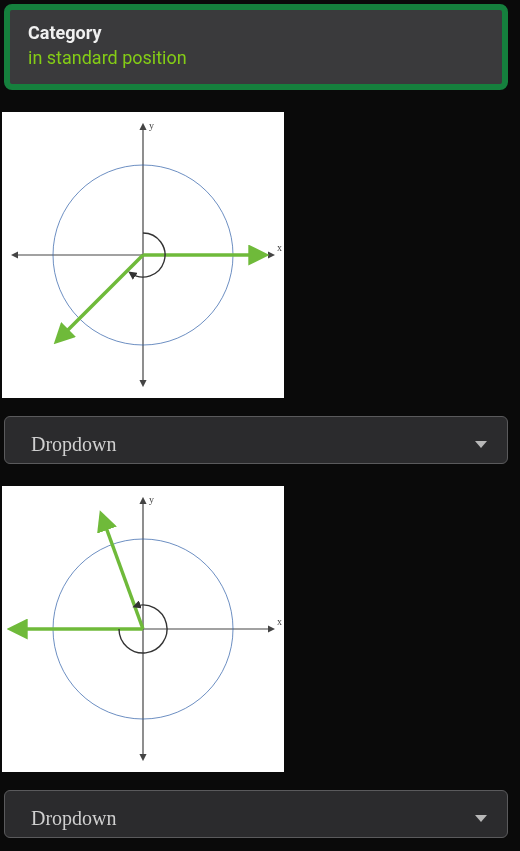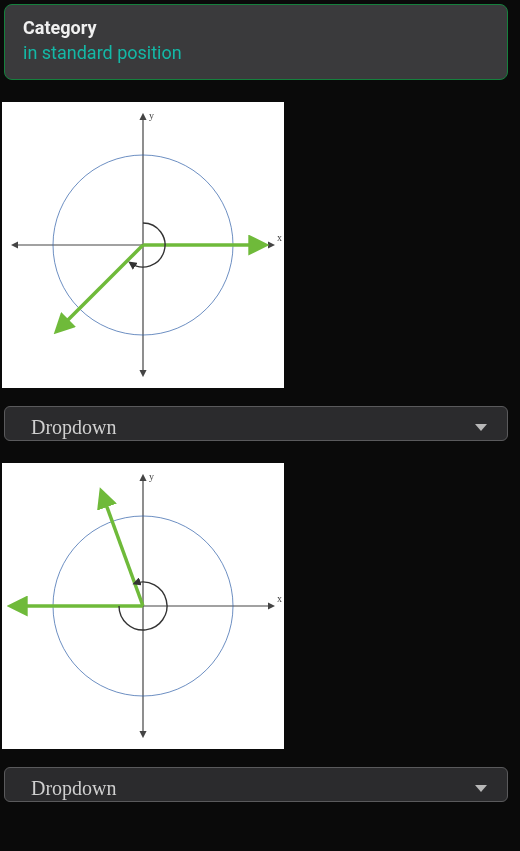--- a/index.html
+++ b/index.html
@@ -6,51 +6,51 @@
   html, body { width: 520px; height: 851px; }
   body {
     background: #0a0a0a;
     font-family: -apple-system, BlinkMacSystemFont, "Segoe UI", Roboto, "Helvetica Neue", Arial, sans-serif;
     color: #e0e0e0;
     padding: 0;
   }
   .category-box {
     margin: 4px 12px 0 4px;
     background: #3a3a3c;
-    border: 1px solid #15803d;
+    border: 6px solid #15803d;
     border-radius: 8px;
     padding: 12px 18px 16px 18px;
   }
   .category-title {
     font-weight: 700;
     font-size: 18px;
     color: #f0f0f0;
     margin-bottom: 4px;
   }
   .category-options {
     display: flex;
     gap: 42px;
     font-size: 18px;
-    color: #14b8a6;
+    color: #84cc16;
     font-weight: 400;
   }
   .item-block {
     margin-top: 22px;
   }
   .figure {
     background: #ffffff;
     width: 282px;
     height: 286px;
     margin-left: 2px;
     position: relative;
   }
   .figure svg { width: 100%; height: 100%; display: block; }
   .dropdown {
     margin: 18px 12px 0 4px;
-    height: 35px;
+    height: 48px;
     background: #2b2b2d;
     border: 1px solid #5a5a5c;
     border-radius: 6px;
     display: flex;
     align-items: center;
     justify-content: space-between;
     padding: 8px 20px 0 26px;
     cursor: pointer;
   }
   .dropdown-label {

